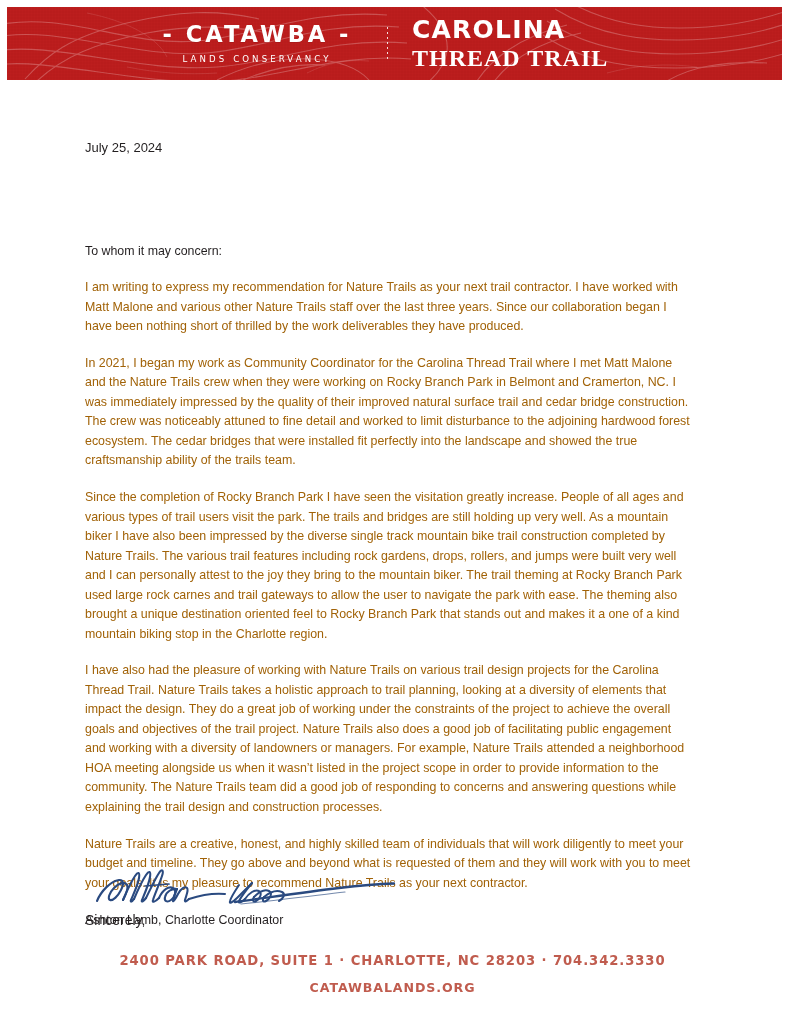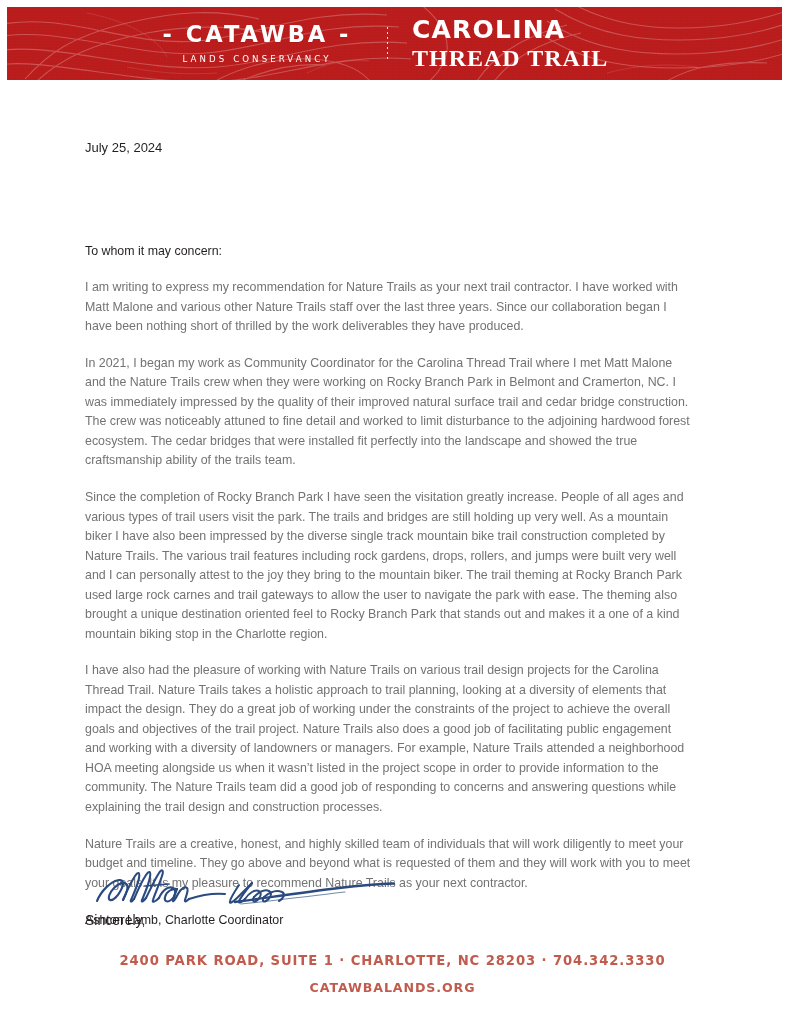--- a/index.html
+++ b/index.html
@@ -138,21 +138,21 @@
     font-size: 12.4px;
     line-height: 1.55;
     margin: 0 0 17px 0;
   }
 
   p.para {
     font-size: 12.4px;
     line-height: 1.575;
     margin: 4px 0 17px 0;
     text-align: left;
-    color: #737373;
+    color: #a16207;
   }
 
   .closing {
     font-size: 14px;
     line-height: 1.55;
     margin: 6px 0 0 0;
   }
 
   
   .signature-area {

